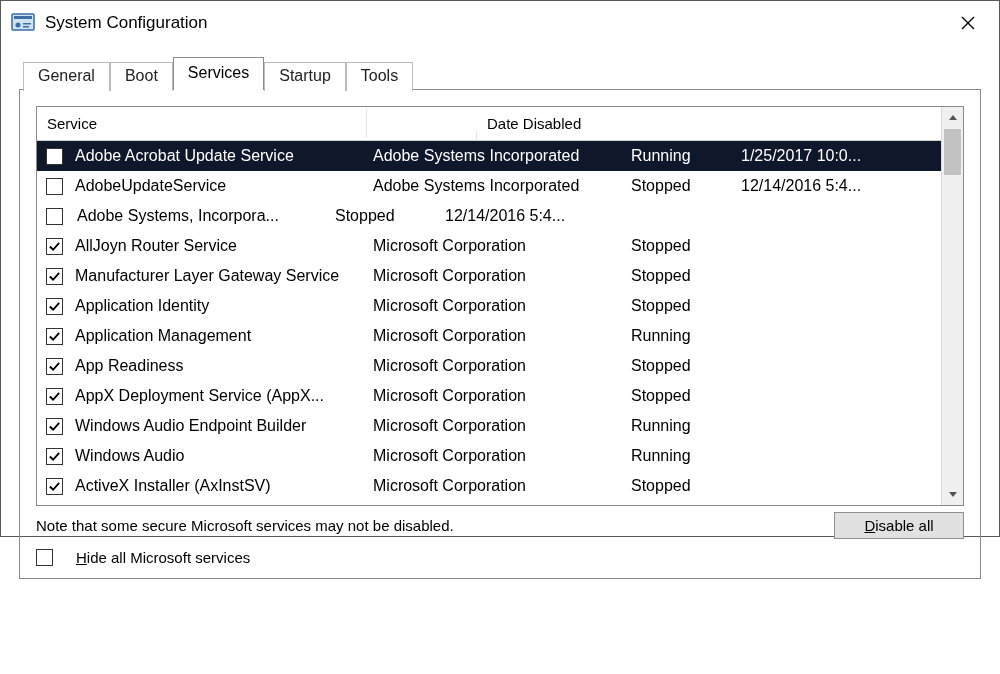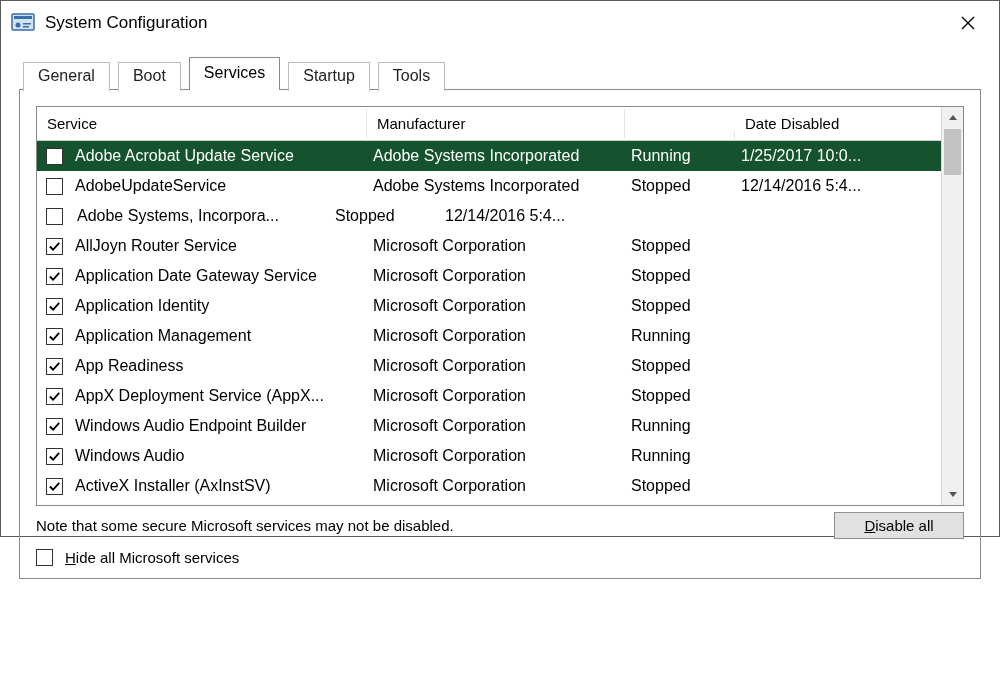--- a/index.html
+++ b/index.html
@@ -55,21 +55,21 @@
     z-index:2;
     margin-bottom:-1px;
     padding-left:4px;
   }
   .tab {
     padding: 4px 14px 6px 14px;
     border:1px solid #bcbcbc;
     border-bottom:none;
     background:#fff;
     font-size:16px;
-    margin-right:8px;
+    margin-right:0px;
     position:relative;
     top:1px;
     color:#000;
   }
   .tab.inactive { background:#fff; color:#222; }
   .tab.active {
     background:#fff;
     border-color:#8a8a8a;
     padding-top:6px;
     padding-bottom:8px;
@@ -108,21 +108,21 @@
   .col-mfr { width:258px; }
   .col-status { width:110px;margin-top:44px; }
   .col-date { width:170px; }
   .list-rows { flex:1; overflow:hidden; }
   .row {
     display:flex;
     align-items:center;
     height:30px;
     font-size:16px;
   }
-  .row.selected { background:#14532d; color:#fff; }
+  .row.selected { background:#0f172a; color:#fff; }
   .row .chk {
     width:34px; display:flex; justify-content:center;
   }
   .row .chk .box {
     width:17px; height:17px;
     border:1.5px solid #333;
     background:#fff;
     display:flex; align-items:center; justify-content:center;
   }
   .row.selected .chk .box { border-color:#333; }
@@ -164,21 +164,21 @@
     padding: 4px 0;
     width:130px;
     text-align:center;
     font-size:15px;
     color:#000;
   }
   .btn.primary { border:2px solid #0078d7; background:#e1e1e1; }
   .btn.disabled { color:#9a9a9a; }
   .enable-disable { margin-left:auto; display:flex; gap:14px; }
   .hide-ms-row {
-    display:flex; align-items:center; gap:12px;
+    display:flex; align-items:center; gap:23px;
     margin-top:10px;
   }
   .hide-ms-row .box {
     width:17px; height:17px; border:1.5px solid #333; background:#fff;
   }
   .bottom-buttons {
     display:flex;
     gap:14px;
     justify-content:flex-end;
     padding: 14px 18px 0 18px;
@@ -216,21 +216,20 @@
         <div class="tab inactive">Startup</div>
         <div class="tab inactive">Tools</div>
       </div>
 
     <div class="tab-panel">
 
       <div class="listbox">
         <div class="list-main">
           <div class="list-header">
             <div class="hcell col-service">Service</div>
-            <div class="hcell col-mfr">Manufacturer</div>
             <div class="hcell col-status">Status</div>
             <div class="hcell col-date" style="border-right:none">Date Disabled</div>
           </div>
           <div class="list-rows" id="rows">
               <div class="row selected">
                 <span class="chk">
                   <span class="box"></span>
                 </span>
                 <span class="cell name">Adobe Acrobat Update Service</span>
                 <span class="cell mfr">Adobe Systems Incorporated</span>
@@ -272,21 +271,21 @@
               <div class="row">
                 <span class="chk">
                   <span class="box">
                     <span class="check-mark">
                       <svg viewBox="0 0 14 14">
                         <path d="M2 7 L5.5 10.5 L12 3" stroke="#000" stroke-width="2" fill="none"></path>
                       </svg>
                     </span>
                   </span>
                 </span>
-                <span class="cell name">Application Date Gateway Service</span>
+                <span class="cell name">Manufacturer Layer Gateway Service</span>
                 <span class="cell mfr">Microsoft Corporation</span>
                 <span class="cell status">Stopped</span>
                 <span class="cell date"></span>
               </div>
               <div class="row">
                 <span class="chk">
                   <span class="box">
                     <span class="check-mark">
                       <svg viewBox="0 0 14 14">
                         <path d="M2 7 L5.5 10.5 L12 3" stroke="#000" stroke-width="2" fill="none"></path>

